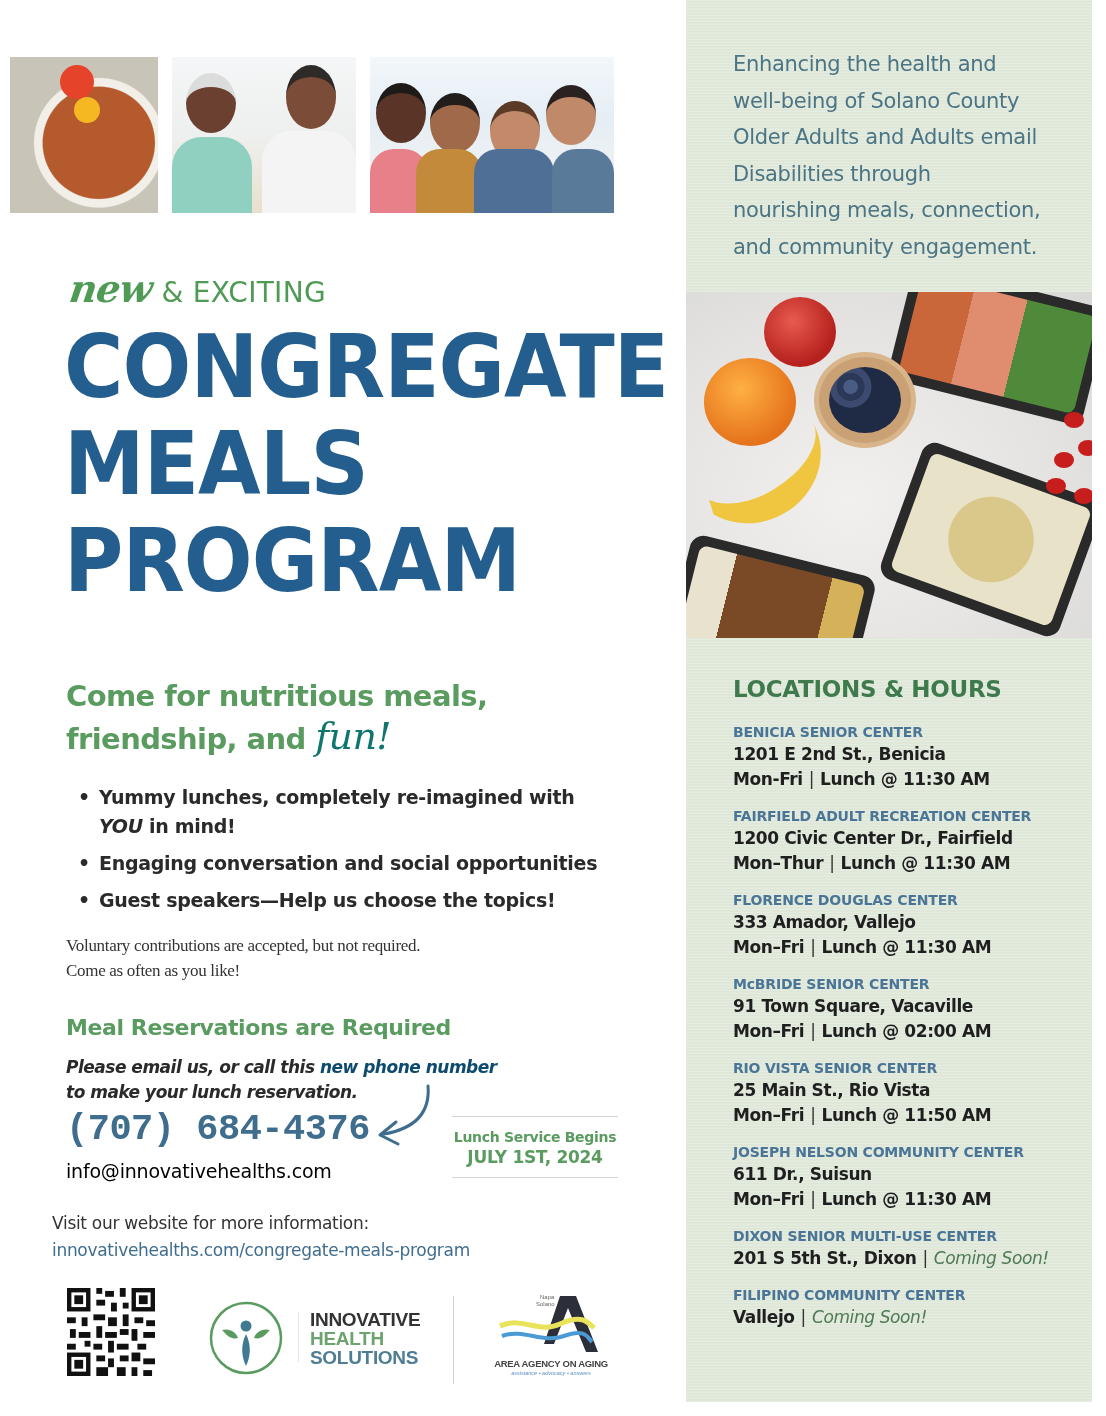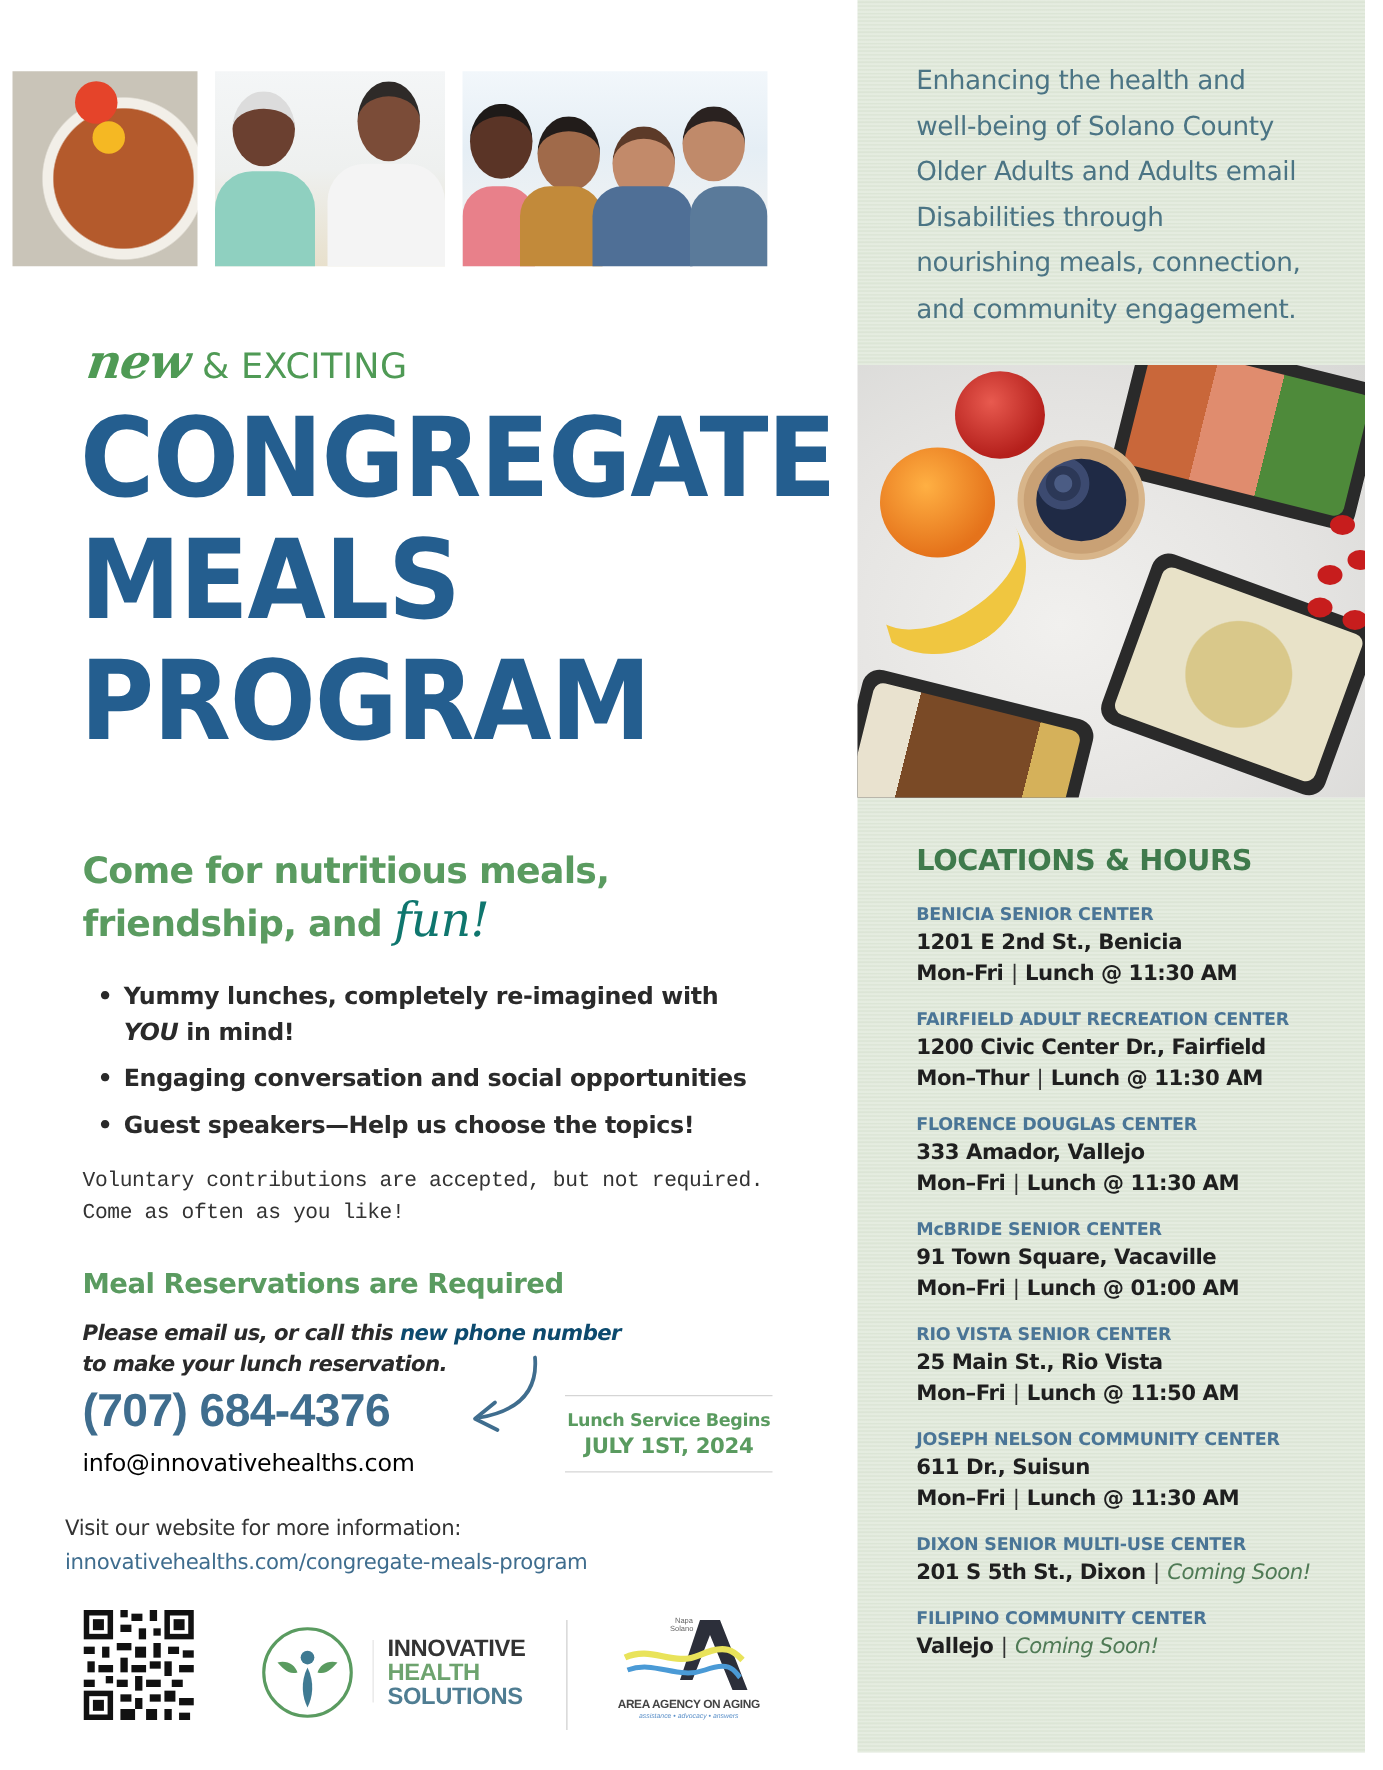--- a/index.html
+++ b/index.html
@@ -77,27 +77,27 @@
 
   
   .come { position: absolute; left: 66px; top: 676px; font-family: "DejaVu Sans", sans-serif; font-weight: bold; font-size: 29px; line-height: 40px; color: #5a9b60; letter-spacing: -0.6px; }
   .come .fun { font-family: "DejaVu Serif", serif; font-style: italic; font-weight: normal; font-size: 38px; color: #0f766e; }
 
   .bullets { position: absolute; left: 78px; top: 783px; width: 560px; list-style: none; font-family: "DejaVu Sans", sans-serif; font-size: 19px; font-weight: bold; color: #2a2a2a; letter-spacing: -0.3px; }
   .bullets li { position: relative; padding-left: 21px; line-height: 29px; margin-bottom: 8px; }
   .bullets li::before { content: "•"; position: absolute; left: 0; top: 0; }
   .bullets em { font-style: italic; }
 
-  .voluntary { position: absolute; left: 66px; top: 933px; font-family: Liberation Mono, monospace; font-size: 17px; line-height: 25px; color: #333; letter-spacing: -0.3px; }
+  .voluntary { position: absolute; left: 66px; top: 933px; font-family: Liberation Serif, serif; font-size: 17px; line-height: 25px; color: #333; letter-spacing: -0.3px; }
 
   .res-head { position: absolute; left: 66px; top: 1015px; font-family: "DejaVu Sans", sans-serif; font-weight: bold; font-size: 22px; color: #5a9b60; letter-spacing: -0.4px; }
   .res-text { position: absolute; left: 66px; top: 1055px; font-family: "DejaVu Sans", sans-serif; font-style: italic; font-weight: bold; font-size: 17px; line-height: 25px; color: #2a2a2a; letter-spacing: -0.5px; }
   .res-text .blue { color: #0c4a6e; }
   .arrow { position: absolute; left: 370px; top: 1080px; width: 70px; height: 70px; }
-  .phone { position: absolute; left: 66px; top: 1108px; font-family: Liberation Sans, sans-serif; font-weight: bold; font-size: 37px; color: #3f6d8e; letter-spacing: -0.5px; }
+  .phone { position: absolute; left: 66px; top: 1108px; font-family: Liberation Mono, monospace; font-weight: bold; font-size: 37px; color: #3f6d8e; letter-spacing: -0.5px; }
   .email { position: absolute; left: 66px; top: 1160px; font-family: "DejaVu Sans", sans-serif; font-size: 19px; color: #000000; letter-spacing: -0.2px; }
 
   .begins { position: absolute; left: 452px; top: 1116px; width: 166px; height: 62px; border-top: 1px solid #d5d5d5; border-bottom: 1px solid #d5d5d5; text-align: center; font-family: "DejaVu Sans", sans-serif; font-weight: bold; color: #5a9b60; }
   .begins .l1 { font-size: 14px; margin-top: 12px; letter-spacing: -0.3px; }
   .begins .l2 { font-size: 17px; margin-top: 2px; letter-spacing: -0.3px; }
 
   .visit { position: absolute; left: 52px; top: 1210px; font-family: "DejaVu Sans", sans-serif; font-size: 17px; line-height: 27px; color: #333; letter-spacing: -0.3px; }
   .visit .url { color: #3f6d8e; }
 
   
@@ -312,21 +312,21 @@
     <div class="line"><span>Mon–Thur</span><span class="sep">|</span><span>Lunch @ 11:30 AM</span></div>
   </div>
   <div class="loc">
     <div class="name">FLORENCE DOUGLAS CENTER</div>
     <div class="line">333 Amador, Vallejo</div>
     <div class="line"><span>Mon–Fri</span><span class="sep">|</span><span>Lunch @ 11:30 AM</span></div>
   </div>
   <div class="loc">
     <div class="name">McBRIDE SENIOR CENTER</div>
     <div class="line">91 Town Square, Vacaville</div>
-    <div class="line"><span>Mon–Fri</span><span class="sep">|</span><span>Lunch @ 01:00 AM</span></div>
+    <div class="line"><span>Mon–Fri</span><span class="sep">|</span><span>Lunch @ 02:00 AM</span></div>
   </div>
   <div class="loc">
     <div class="name">RIO VISTA SENIOR CENTER</div>
     <div class="line">25 Main St., Rio Vista</div>
     <div class="line"><span>Mon–Fri</span><span class="sep">|</span><span>Lunch @ 11:50 AM</span></div>
   </div>
   <div class="loc">
     <div class="name">JOSEPH NELSON COMMUNITY CENTER</div>
     <div class="line">611 Dr., Suisun</div>
     <div class="line"><span>Mon–Fri</span><span class="sep">|</span><span>Lunch @ 11:30 AM</span></div>

